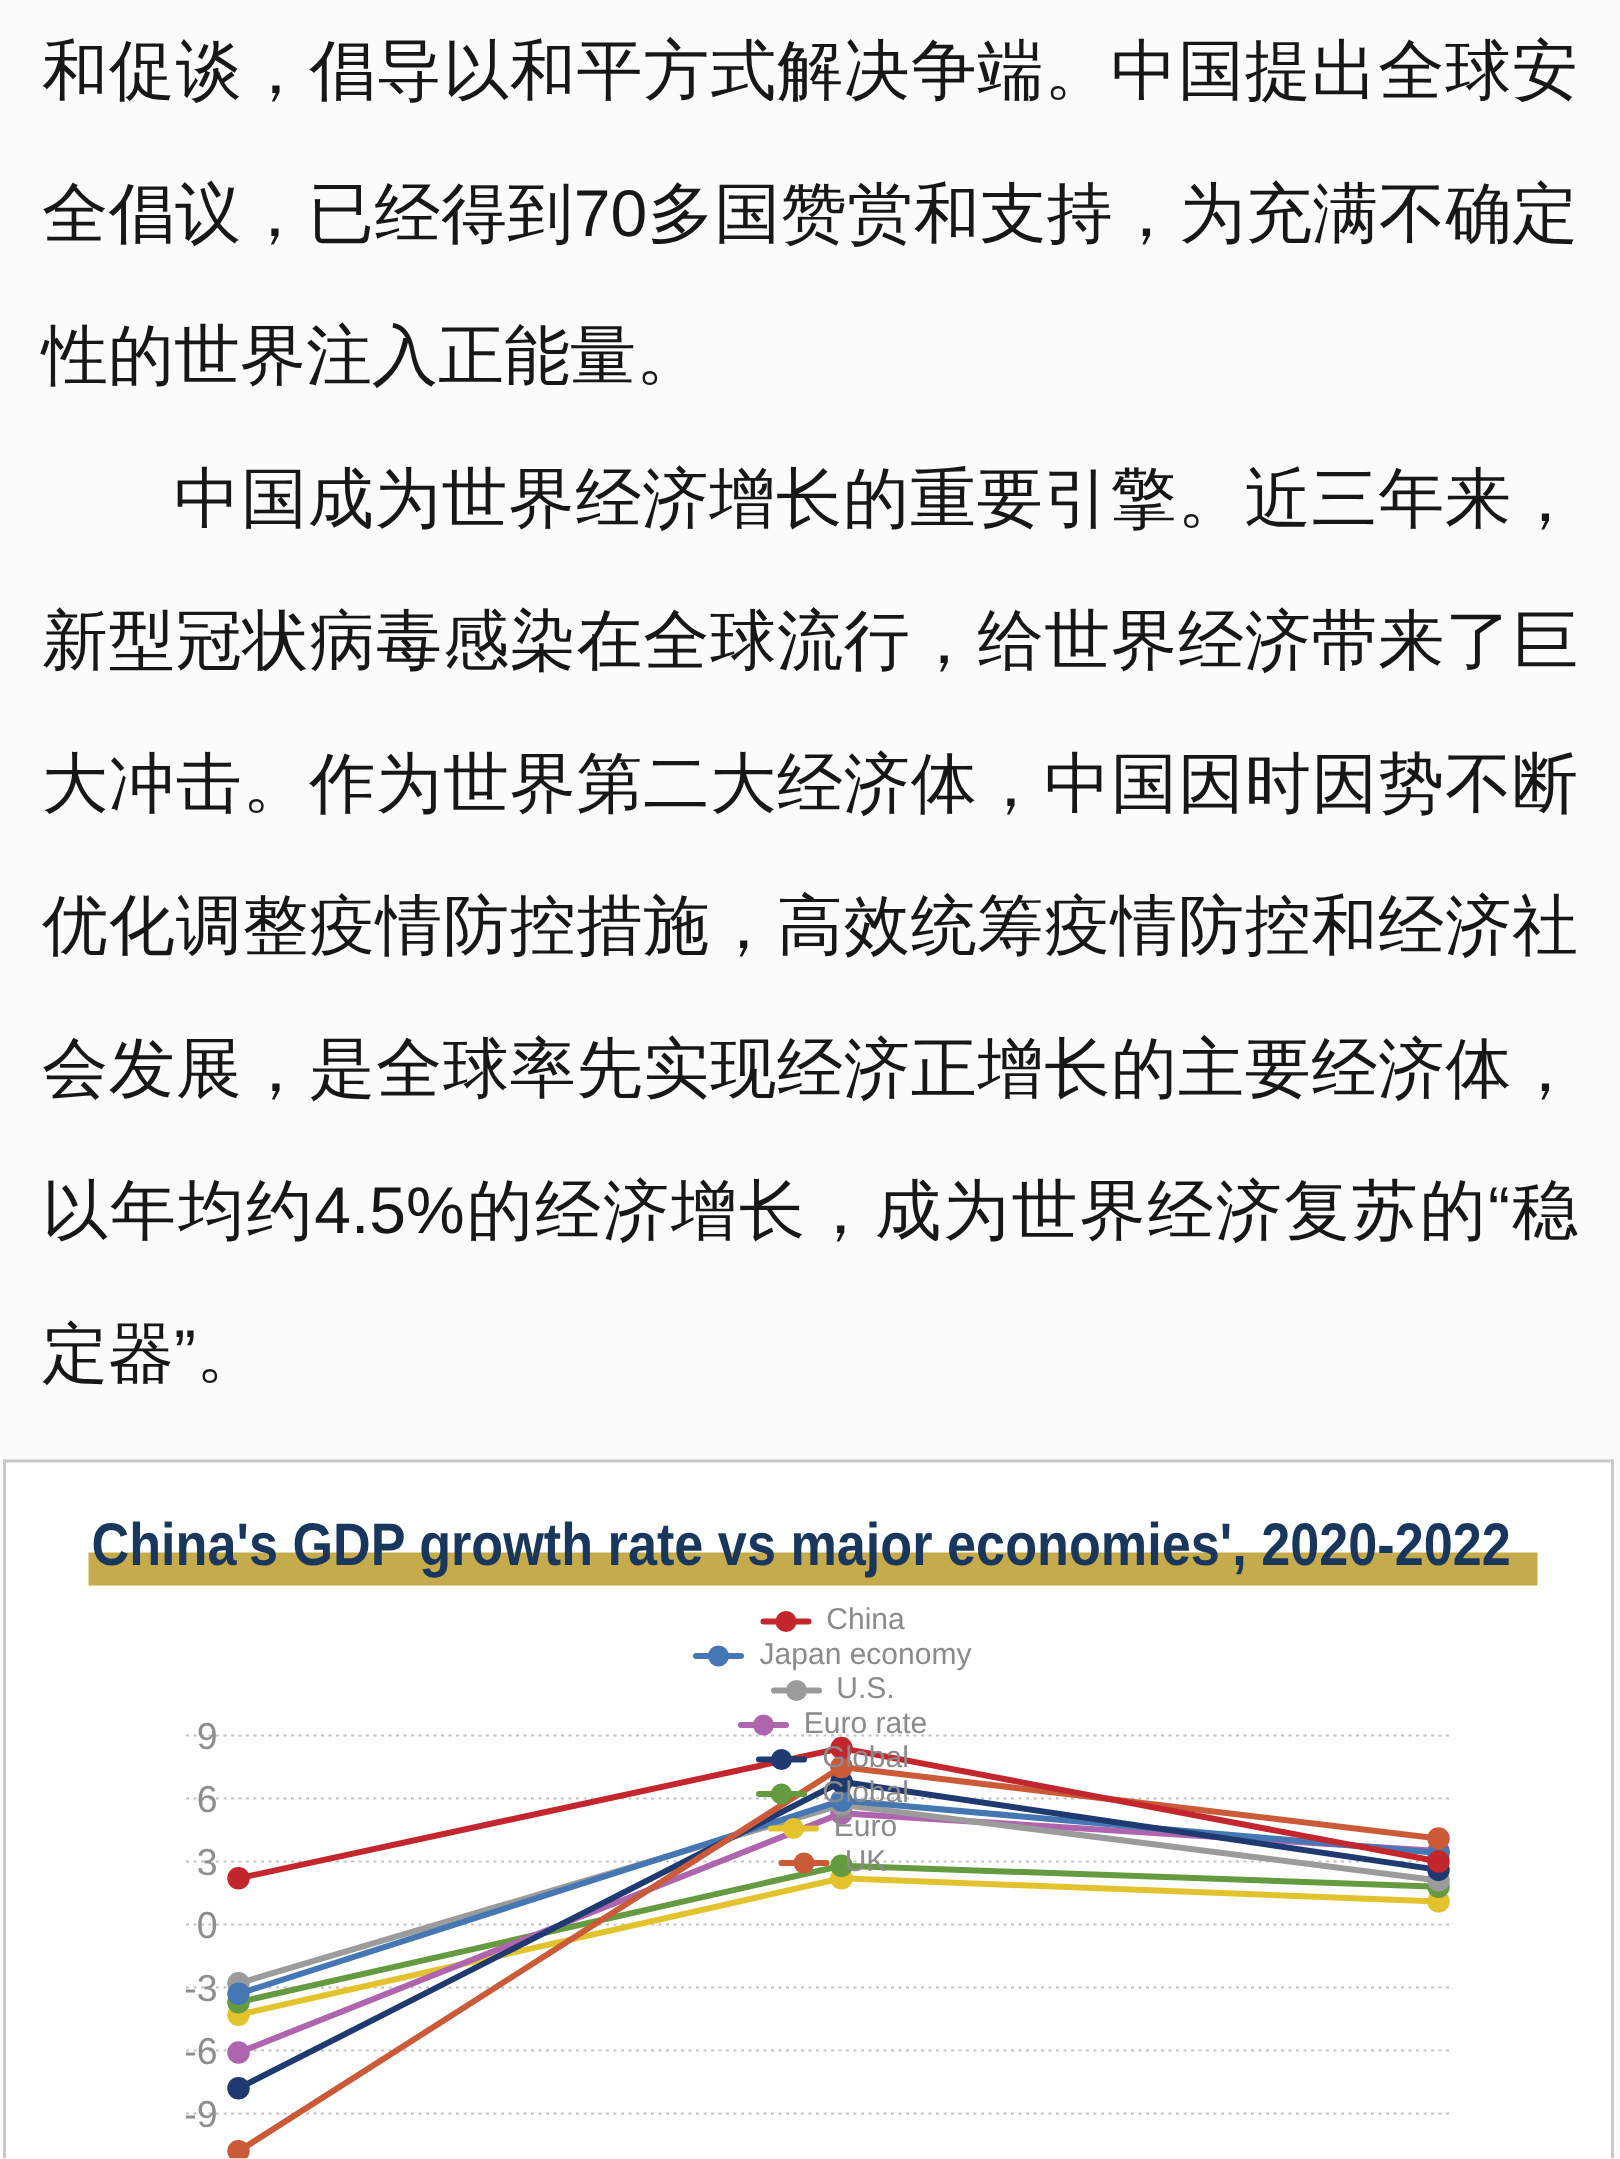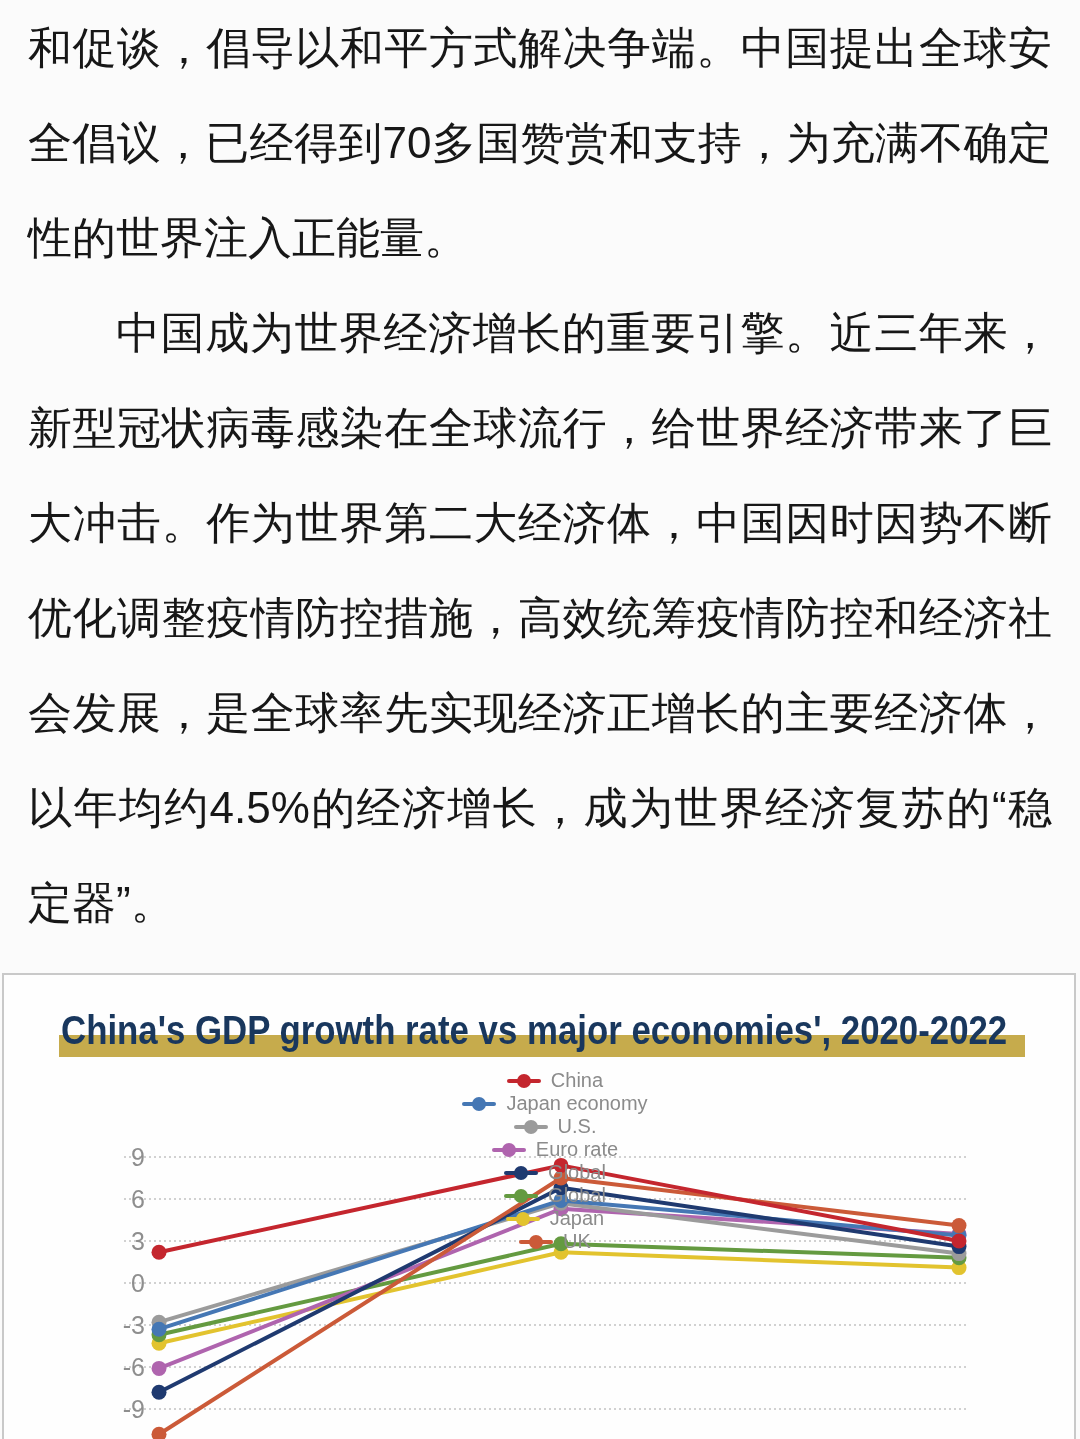--- a/index.html
+++ b/index.html
@@ -97,21 +97,21 @@
         <span class="lg-item">
           <span class="lg-line" style="background: rgb(100, 154, 64);">
             <span class="lg-dot"></span>
           </span>
           <span class="lg-label">Global</span>
         </span>
         <span class="lg-item">
           <span class="lg-line" style="background: rgb(226, 195, 46);">
             <span class="lg-dot"></span>
           </span>
-          <span class="lg-label">Japan</span>
+          <span class="lg-label">Euro</span>
         </span>
         <span class="lg-item">
           <span class="lg-line" style="background: rgb(203, 90, 56);">
             <span class="lg-dot"></span>
           </span>
           <span class="lg-label">UK</span>
         </span>
       </div>
     <svg class="plot" id="plot" width="1074" height="320" viewBox="0 0 1074 320">
         <g>

